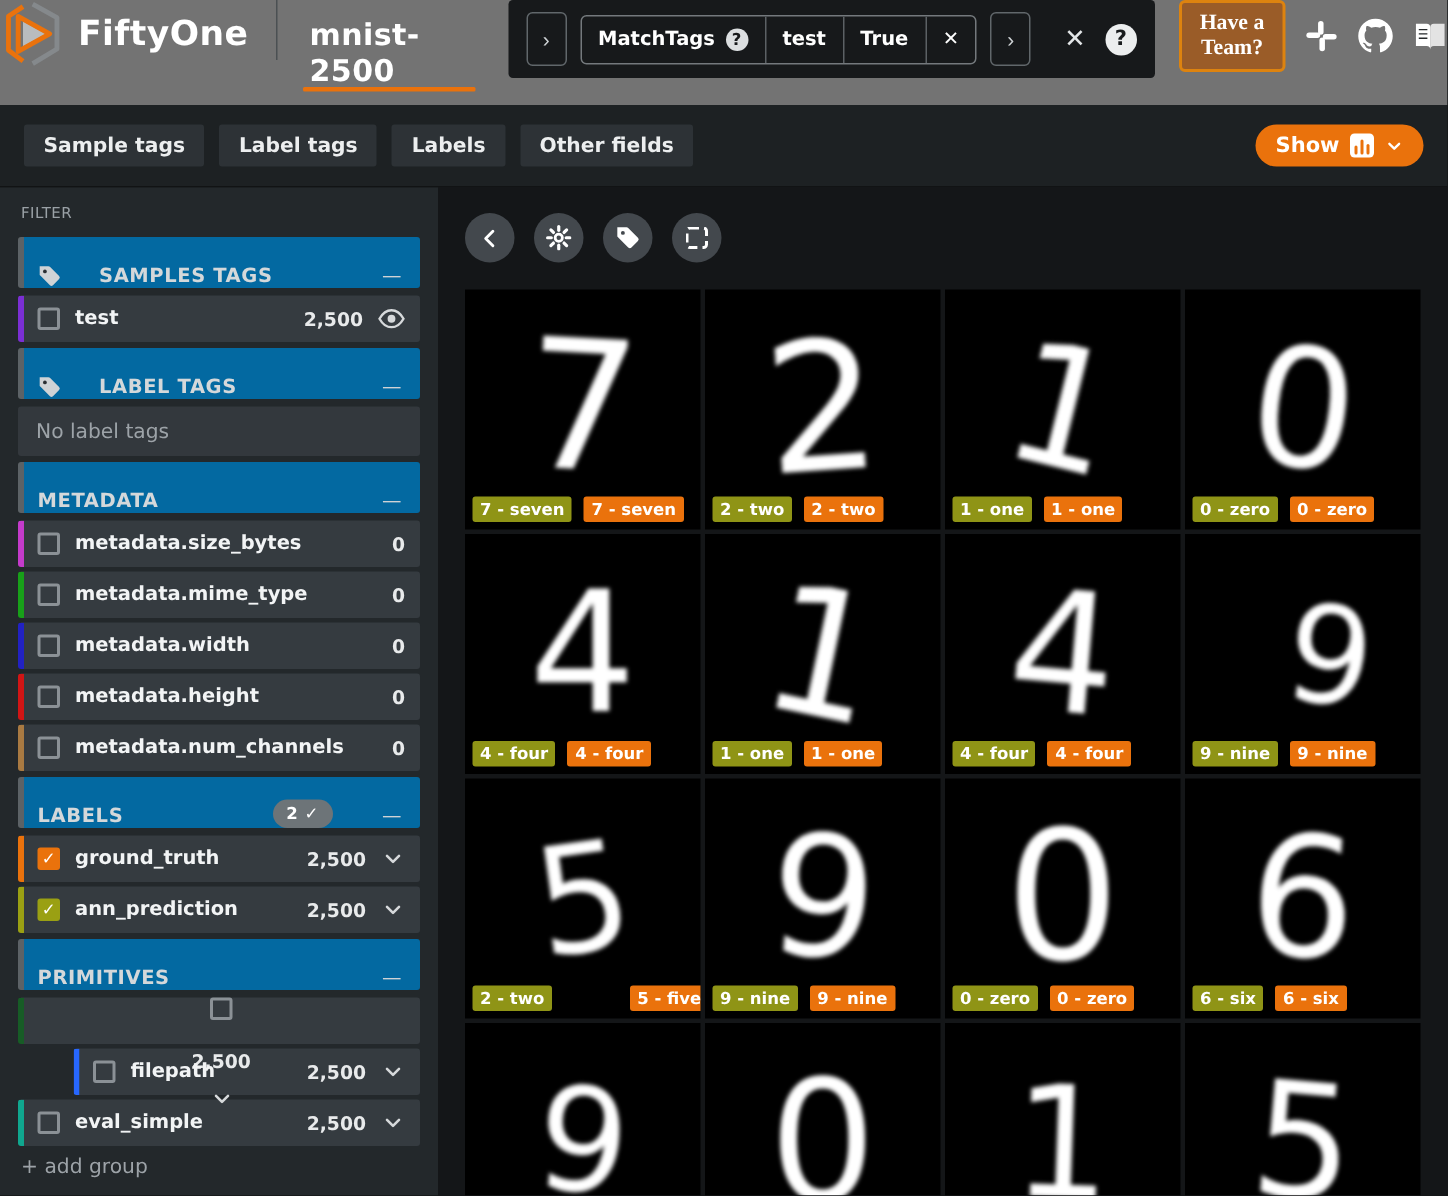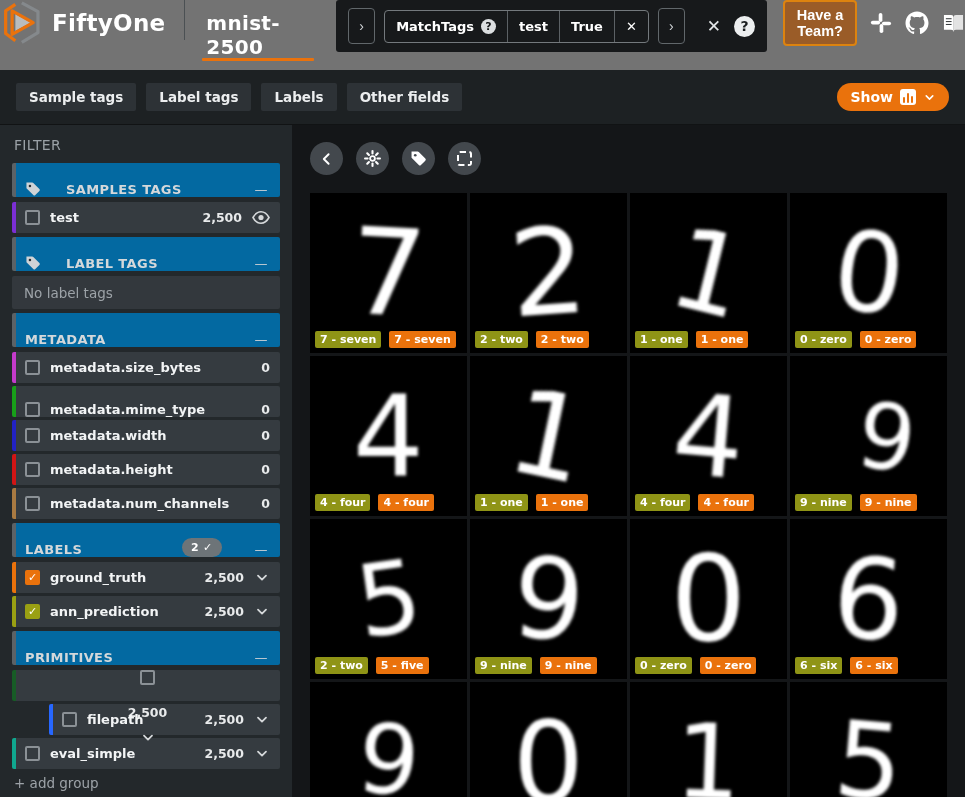--- a/index.html
+++ b/index.html
@@ -22,38 +22,38 @@
     align-items:center;gap:7px;border-left:1px solid #5c6165;cursor:pointer}
   .stage-seg:first-child{border-left:none}
   .q-mini{width:15px;height:15px;border-radius:50%;background:#dcdfe1;color:#17191b;
     font-size:11px;font-weight:bold;display:flex;align-items:center;justify-content:center}
   .spacer{flex:1}
   .close-x{color:#e3e6e8;font-size:17px;cursor:pointer;padding:0 4px}
   .help-circle{width:21px;height:21px;border-radius:50%;background:#eceeef;color:#191c1e;
     font-size:14px;font-weight:bold;display:flex;align-items:center;justify-content:center;cursor:pointer}
   .top-right{display:flex;align-items:center;gap:13px}
   .team-btn{background:#9a5c28;border:2px solid #dd830f;border-radius:4px;color:#fff;
-    font-weight:bold;font-size:14.5px;padding:5px 10px;cursor:pointer;font-family:Liberation Sans, sans-serif}
+    font-weight:bold;font-size:14.5px;padding:5px 10px;cursor:pointer;font-family:Liberation Serif, serif}
   .top-ico{display:flex;align-items:center;cursor:pointer}
   
   .tabsrow{height:55px;background:#1d2123;display:flex;align-items:center;padding:0 16px;
     gap:10px;border-bottom:1px solid #111314}
   .tab-btn{background:#2d3236;color:#eceeef;font-weight:bold;font-size:13.5px;padding:6px 13px;
     border:none;border-radius:2px;cursor:pointer;font-family:inherit}
   .show-btn{margin-left:auto;background:#ea720c;color:#fff;font-weight:bold;font-size:14px;
     border:none;border-radius:16px;padding:6px 13px;display:flex;align-items:center;gap:7px;
     cursor:pointer;font-family:inherit}
   .chart-ico{width:16px;height:16px;background:#fff;border-radius:3px;display:flex;
     align-items:flex-end;justify-content:center;gap:1.5px;padding:2.5px}
   .chart-ico i{width:2.5px;background:#ea720c;display:block;border-radius:1px}
   .chev-dn{display:flex}
   
   .content{display:flex;height:672px}
   .sidebar{width:292px;flex-shrink:0;background:#23282b;padding:6px 12px 0;overflow:hidden}
-  .filter-title{color:#9aa1a6;font-size:14px;margin:6px 2px 10px;letter-spacing:.3px}
+  .filter-title{color:#9aa1a6;font-size:10px;margin:6px 2px 10px;letter-spacing:.3px}
   .section-head{display:flex;align-items:flex-end;gap:25px;background:#0369a1;border-left:4px solid #5c6266;
     height:34px;padding:0 12px 0 9px;margin:4px 0 5px;border-radius:2px;color:#d4d8da;
     font-size:13px;font-weight:bold;letter-spacing:.4px;cursor:pointer}
   .section-head .minus{margin-left:auto;color:#cfd3d6;font-weight:normal}
   .section-head.has-badge .minus{margin-left:8px}
   .badge{margin-left:auto;background:#6d7478;color:#fff;font-size:11px;font-weight:bold;
     border-radius:10px;padding:3px 9px;display:flex;gap:4px;align-items:center}
   .field-row{display:flex;align-items:center;gap:10px;background:#353b40;border-left:4px solid #888;
     height:31px;padding:0 10px 0 9px;margin-bottom:3px;border-radius:2px;cursor:pointer}
   .checkbox{width:15px;height:15px;border:2px solid #8b9196;border-radius:2px;flex-shrink:0}
@@ -213,21 +213,21 @@
     <div class="section-head">
       <span>METADATA</span>
       <span class="minus">—</span>
     </div>
     <div id="metadata-rows">
         <div class="field-row" style="border-left-color: rgb(196, 59, 203);">
           <span class="checkbox"></span>
           <span class="field-label">metadata.size_bytes</span>
           <span class="field-count">0</span>
         </div>
-        <div class="field-row" style="border-left-color: rgb(24, 160, 25); align-items: flex-end;">
+        <div class="field-row" style="border-left-color: rgb(24, 160, 25);">
           <span class="checkbox"></span>
           <span class="field-label">metadata.mime_type</span>
           <span class="field-count">0</span>
         </div>
         <div class="field-row" style="border-left-color: rgb(34, 34, 195);">
           <span class="checkbox"></span>
           <span class="field-label">metadata.width</span>
           <span class="field-count">0</span>
         </div>
         <div class="field-row" style="border-left-color: rgb(209, 21, 21);">
@@ -399,21 +399,21 @@
           <span class="digit" style="transform: rotate(8deg) translateX(18px); font-size: 90px;">9</span>
           <div class="tags">
             <span class="chip" style="background: rgb(143, 148, 22);">9 - nine</span>
             <span class="chip" style="background: rgb(234, 114, 12);">9 - nine</span>
           </div>
         </div>
         <div class="cell">
           <span class="digit" style="transform: rotate(-8deg); font-size: 100px;">5</span>
           <div class="tags">
             <span class="chip" style="background: rgb(143, 148, 22);">2 - two</span>
-            <span class="chip" style="background: rgb(234, 114, 12);">5 - five</span>
+            <span class="chip" style="background: rgb(234, 114, 12); margin-left: 44px;">5 - five</span>
           </div>
         </div>
         <div class="cell">
           <span class="digit" style="transform: rotate(5deg); font-size: 112px;">9</span>
           <div class="tags">
             <span class="chip" style="background: rgb(143, 148, 22);">9 - nine</span>
             <span class="chip" style="background: rgb(234, 114, 12);">9 - nine</span>
           </div>
         </div>
         <div class="cell">

